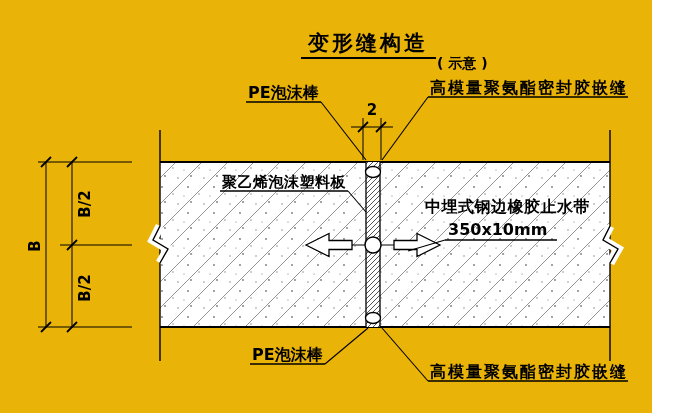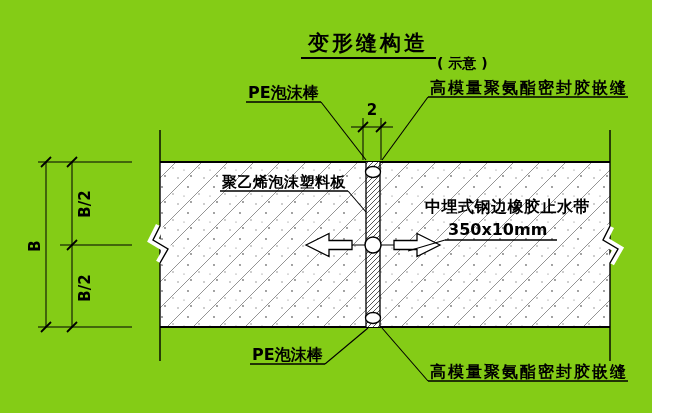--- a/index.html
+++ b/index.html
@@ -1,17 +1,17 @@
 <!DOCTYPE html>
 <html><head>
 <meta charset="utf-8">
 <style>
   html,body{margin:0;padding:0;background:#ffffff;}
   .canvas{
-    position:relative;width:652px;height:413px;background:#84cc16;overflow:hidden;
+    position:relative;width:652px;height:413px;background:#eab308;overflow:hidden;
     font-family:"DejaVu Sans","Liberation Sans",sans-serif;
   }
   svg text{
     fill:#000;font-weight:bold;
     font-family:"DejaVu Sans","Liberation Sans",sans-serif;
   }
 </style>
 </head>
 <body>
 

